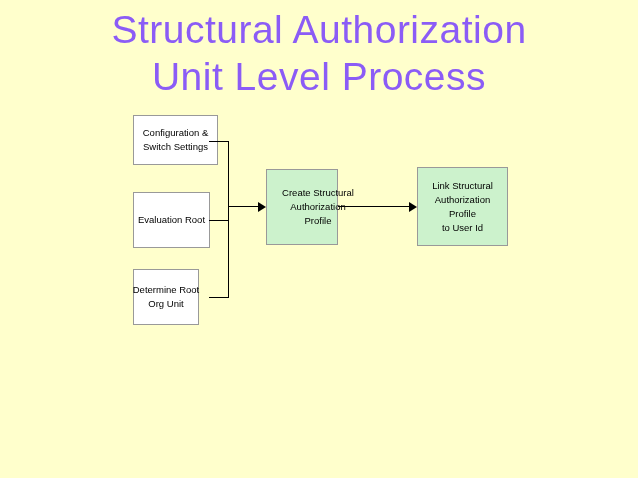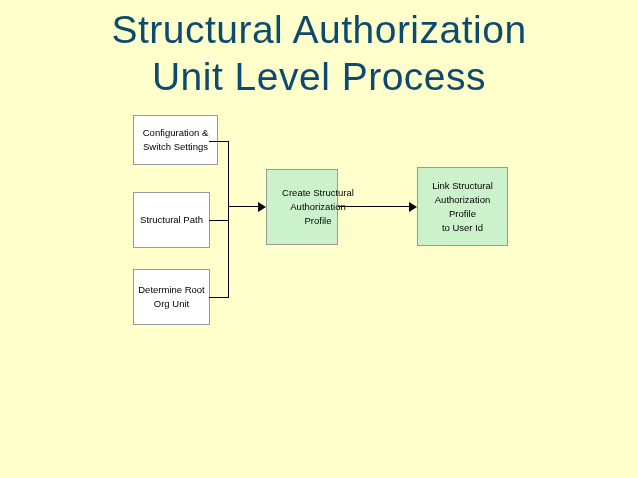--- a/index.html
+++ b/index.html
@@ -15,21 +15,21 @@
     background: #FFFFCC;
     overflow: hidden;
   }
   .title {
     position: absolute;
     top: 6px;
     left: 0;
     width: 100%;
     margin: 0;
     text-align: center;
-    color: #0c4a6e;
+    color: #8b5cf6;
     font-size: 39px;
     line-height: 47px;
     font-weight: 400;
     letter-spacing: 0.5px;
   }
   .title-line { display: block; }
   .box {
     position: absolute;
     box-sizing: border-box;
     border: 1px solid #999999;
@@ -66,24 +66,24 @@
     <span class="title-line">Structural Authorization</span>
     <span class="title-line">Unit Level Process</span>
   </h1>
 
   <div class="box source-box" style="left:133px; top:115px; width:85px; height:50px;">
     <span class="box-label">Configuration &amp;
 Switch Settings</span>
   </div>
 
   <div class="box source-box" style="left:133px; top:192px; width:77px; height:56px;">
-    <span class="box-label">Structural Path</span>
+    <span class="box-label">Evaluation Root</span>
   </div>
 
-  <div class="box source-box" style="left:133px; top:269px; width:77px; height:56px;">
+  <div class="box source-box" style="left:133px; top:269px; width:66px; height:56px;">
     <span class="box-label">Determine Root
 Org Unit</span>
   </div>
 
   <div class="box process-box" style="left:266px; top:169px; width:72px; height:76px;padding-left:32px;">
     <span class="box-label">Create Structural
 Authorization
 Profile</span>
   </div>
 

